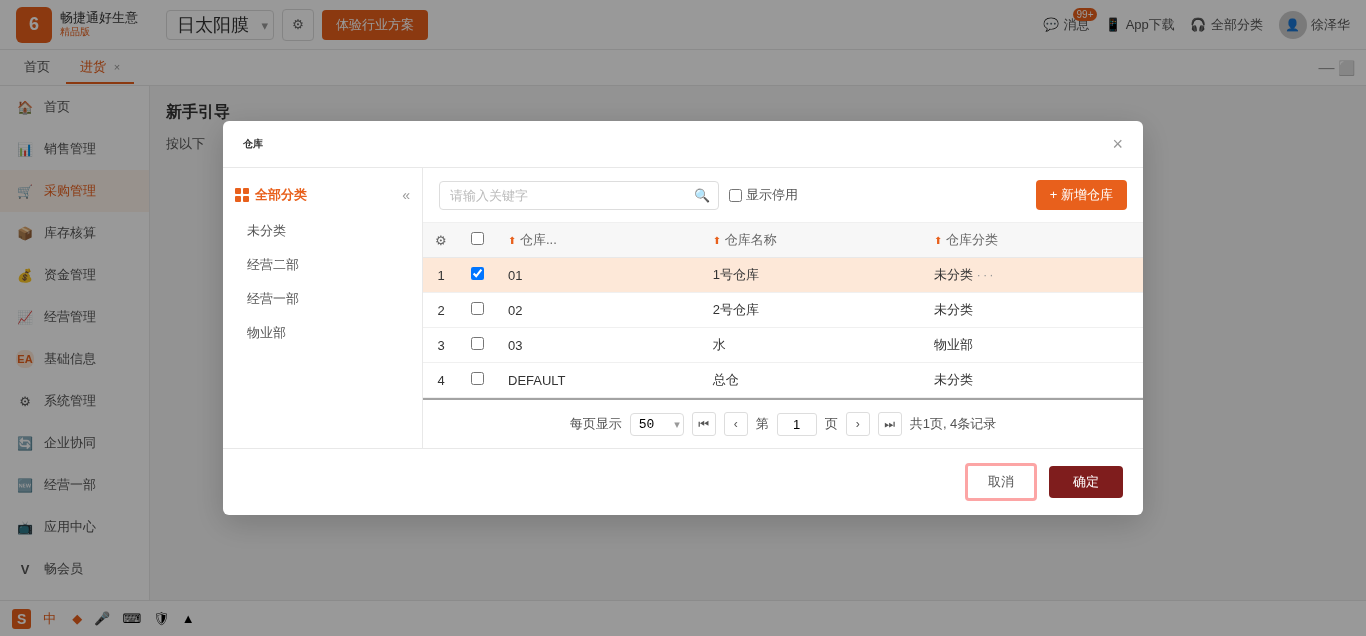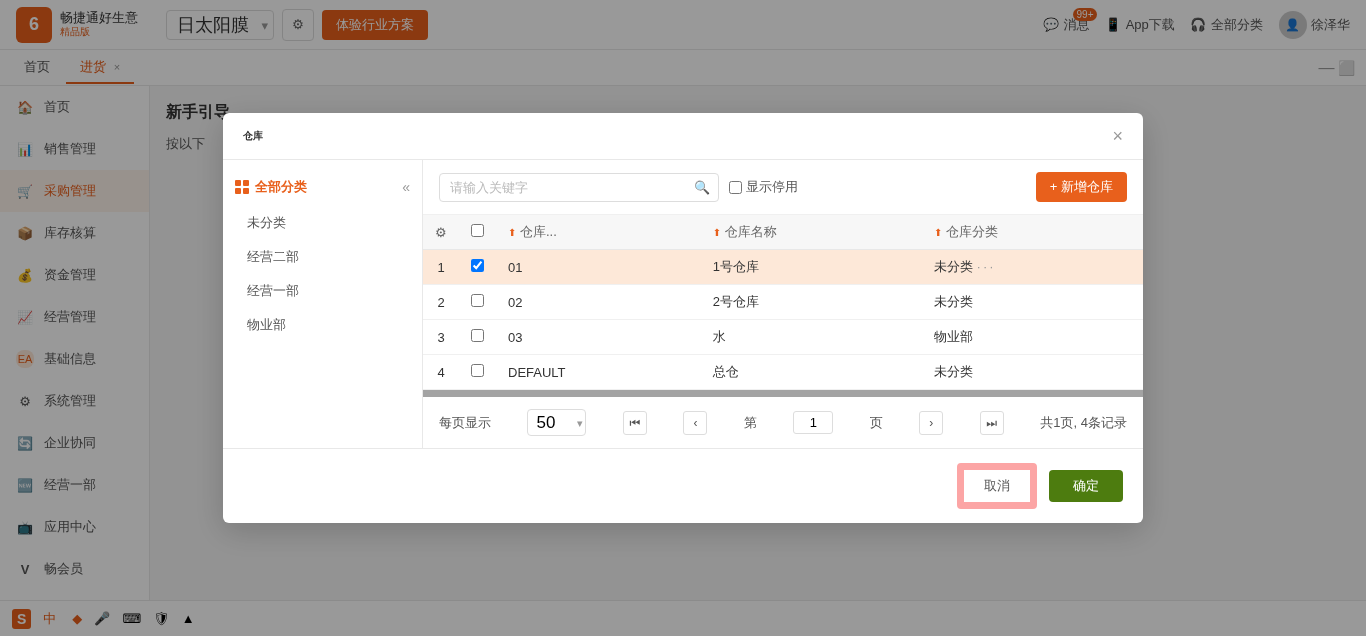--- a/index.html
+++ b/index.html
@@ -186,51 +186,51 @@
     }
     .data-table tr.active-row td { background: #fde8d8; }
     .row-num { color: #666; text-align: center; }
     .sort-icon { color: #e8601c; font-size: 10px; }
     .th-gear { width: 36px; }
     .th-check { width: 36px; }
     .more-dots { color: #999; letter-spacing: 2px; cursor: pointer; }
 
     
     .pagination-bar {
-      padding: 12px 16px; display: flex; align-items: center; justify-content: space-between;
-      gap: 8px; border-top: 7px solid #a3a3a3; font-size: 13px; color: #555;
+      padding: 12px 16px; display: flex; align-items: center; justify-content: center;
+      gap: 8px; border-top: 2px solid #a3a3a3; font-size: 13px; color: #555;
     }
     .page-size-select {
       border: 1px solid #ddd; border-radius: 4px; padding: 3px 20px 3px 8px;
-      font-size: 17px; cursor: pointer; appearance: none; background: #fff;
+      font-size: 13px; cursor: pointer; appearance: none; background: #fff; font-family: Liberation Mono, monospace;
     }
     .page-select-wrap { position: relative; display: inline-block; }
     .page-select-wrap::after { content: '▾'; position: absolute; right: 4px; top: 50%; transform: translateY(-50%); color: #999; pointer-events: none; font-size: 11px; }
     .page-nav-btn {
       width: 24px; height: 24px; border: 1px solid #ddd; border-radius: 3px;
       background: #fff; cursor: pointer; display: inline-flex; align-items: center; justify-content: center;
       font-size: 12px; color: #555;
     }
     .page-input {
       width: 40px; text-align: center; border: 1px solid #ddd; border-radius: 3px;
       padding: 3px; font-size: 13px;
     }
 
     
     .modal-footer {
       padding: 14px 20px; border-top: 1px solid #e8e8e8;
       display: flex; align-items: center; justify-content: flex-end; gap: 12px;
     }
     .cancel-btn {
-      padding: 7px 20px; border: 7px solid #fca5a5; border-radius: 4px;
+      padding: 7px 20px; border: 3px solid #fca5a5; border-radius: 4px;
       background: #fff; font-size: 13px; color: #555; cursor: pointer;
     }
     .confirm-btn {
       padding: 7px 24px; border: none; border-radius: 4px;
-      background: #4d7c0f; color: #fff; font-size: 13px; cursor: pointer;
+      background: #7f1d1d; color: #fff; font-size: 13px; cursor: pointer;
     }
 
     
     .bottom-bar {
       position: fixed; bottom: 0; left: 0; right: 0; height: 36px;
       background: #fff; border-top: 1px solid #e8e8e8;
       display: flex; align-items: center; padding: 0 12px; gap: 12px; z-index: 50;
     }
   </style>
 </head>
@@ -313,21 +313,21 @@
     </div>
     <div class="sidebar-item">
       <span class="sidebar-icon">💰</span>
       <span>资金管理</span>
     </div>
     <div class="sidebar-item">
       <span class="sidebar-icon">📈</span>
       <span>经营管理</span>
     </div>
     <div class="sidebar-item">
-      <span class="sidebar-icon" style="font-size:11px; font-weight:normal; color:#e8601c; background:#fde8d8; border-radius:8px; padding:1px 2px;">EA</span>
+      <span class="sidebar-icon" style="font-size:11px; font-weight:bold; color:#e8601c; background:#fde8d8; border-radius:8px; padding:1px 2px;">EA</span>
       <span>基础信息</span>
     </div>
     <div class="sidebar-item">
       <span class="sidebar-icon">⚙</span>
       <span>系统管理</span>
     </div>
     <div class="sidebar-item">
       <span class="sidebar-icon">🔄</span>
       <span>企业协同</span>
     </div>

